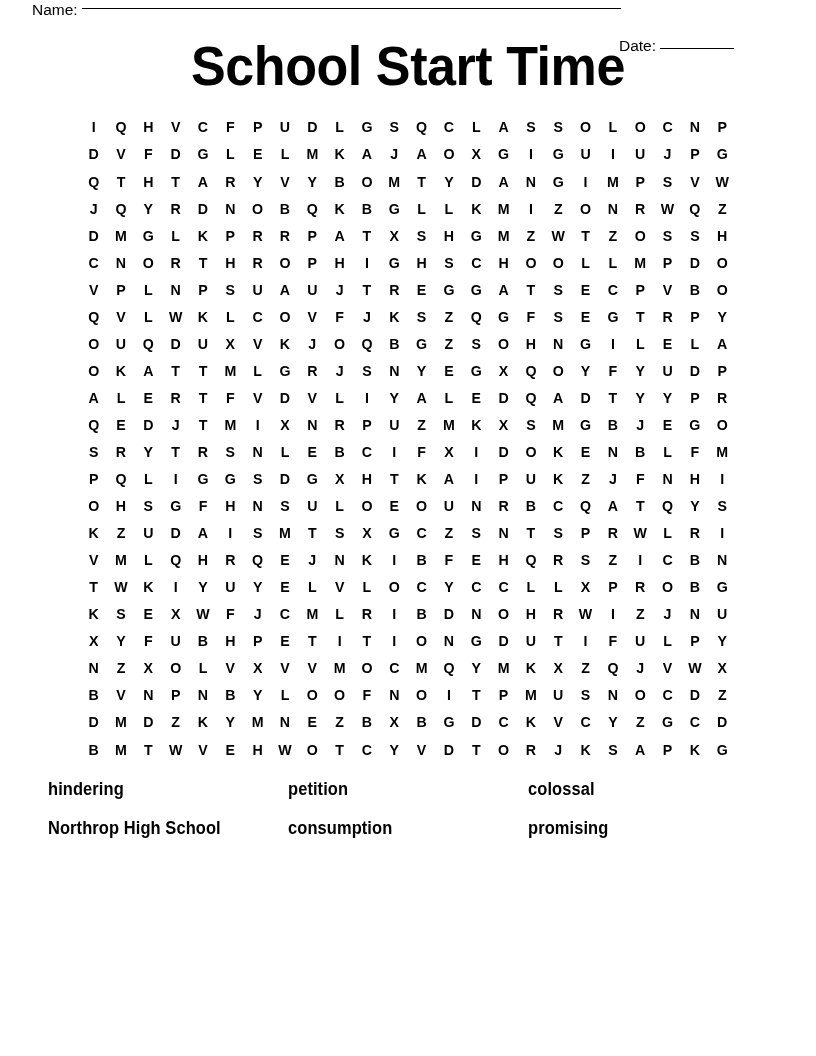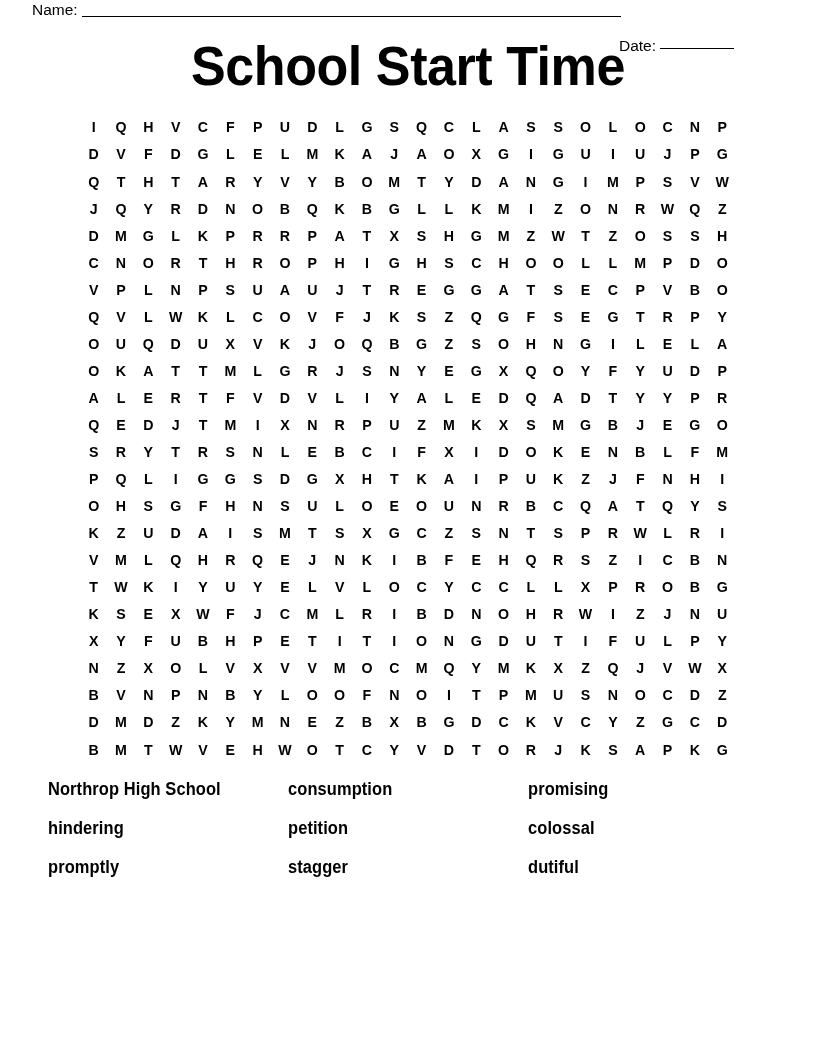--- a/index.html
+++ b/index.html
@@ -24,21 +24,21 @@
     width: 816px;
     height: 26px;
     display: flex;
     align-items: flex-end;
   }
   .name-block {
     position: absolute;
     left: 32px;
     top: 1px;
     display: flex;
-    align-items: flex-end;
+    align-items: center;
   }
   .date-block {
     position: absolute;
     left: 619px;
     top: 1px;
     display: flex;
     align-items: baseline;
     margin-top: 36px;
   }
   .field-label {
@@ -762,27 +762,22 @@
       <span class="cell">S</span>
       <span class="cell">A</span>
       <span class="cell">P</span>
       <span class="cell">K</span>
       <span class="cell">G</span>
     </div>
   </div>
 
 <div class="wordlist" id="wordlist-root">
     <div class="word-row">
+      <div class="word wcol-0">hindering</div>
+      <div class="word wcol-1">petition</div>
+      <div class="word wcol-2">colossal</div>
+    </div>
+    <div class="word-row">
       <div class="word wcol-0">Northrop High School</div>
       <div class="word wcol-1">consumption</div>
       <div class="word wcol-2">promising</div>
     </div>
-    <div class="word-row">
-      <div class="word wcol-0">hindering</div>
-      <div class="word wcol-1">petition</div>
-      <div class="word wcol-2">colossal</div>
-    </div>
-    <div class="word-row">
-      <div class="word wcol-0">promptly</div>
-      <div class="word wcol-1">stagger</div>
-      <div class="word wcol-2">dutiful</div>
-    </div>
   </div>
 
 </body></html>

